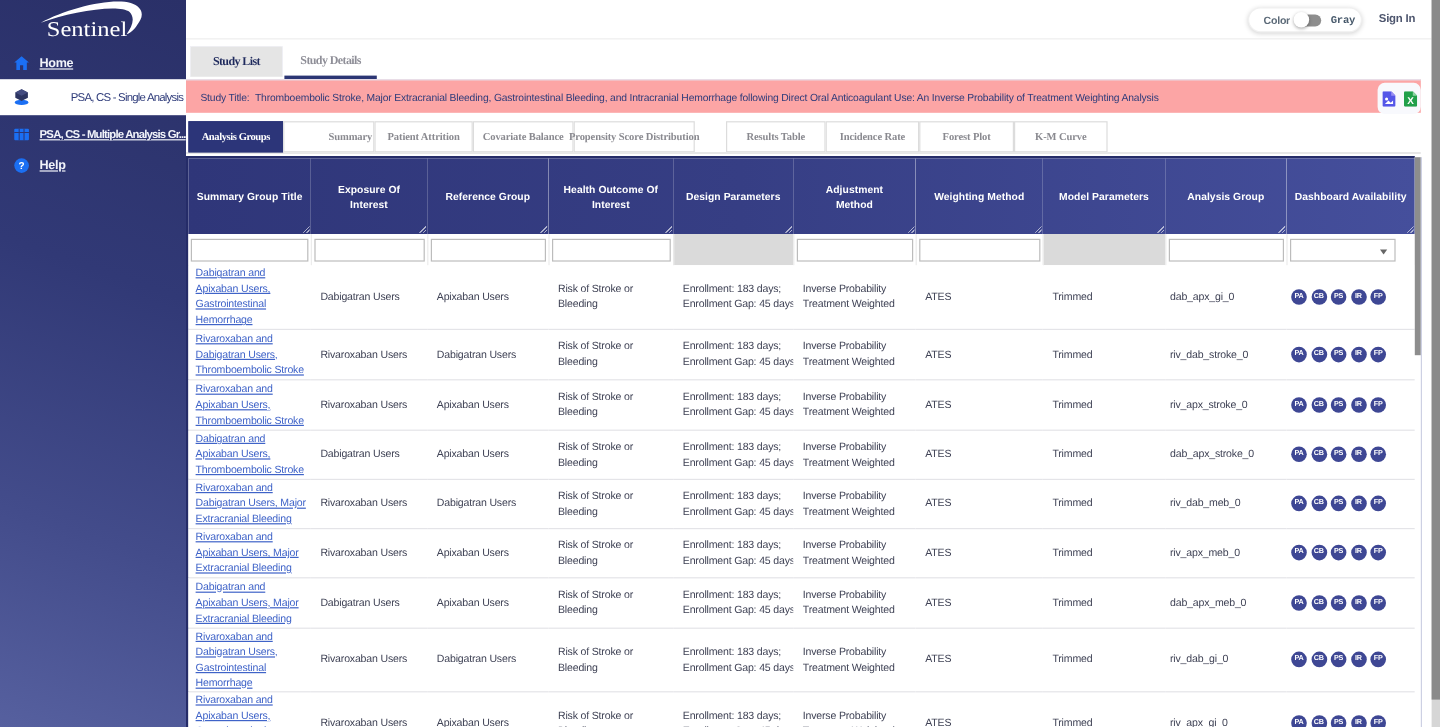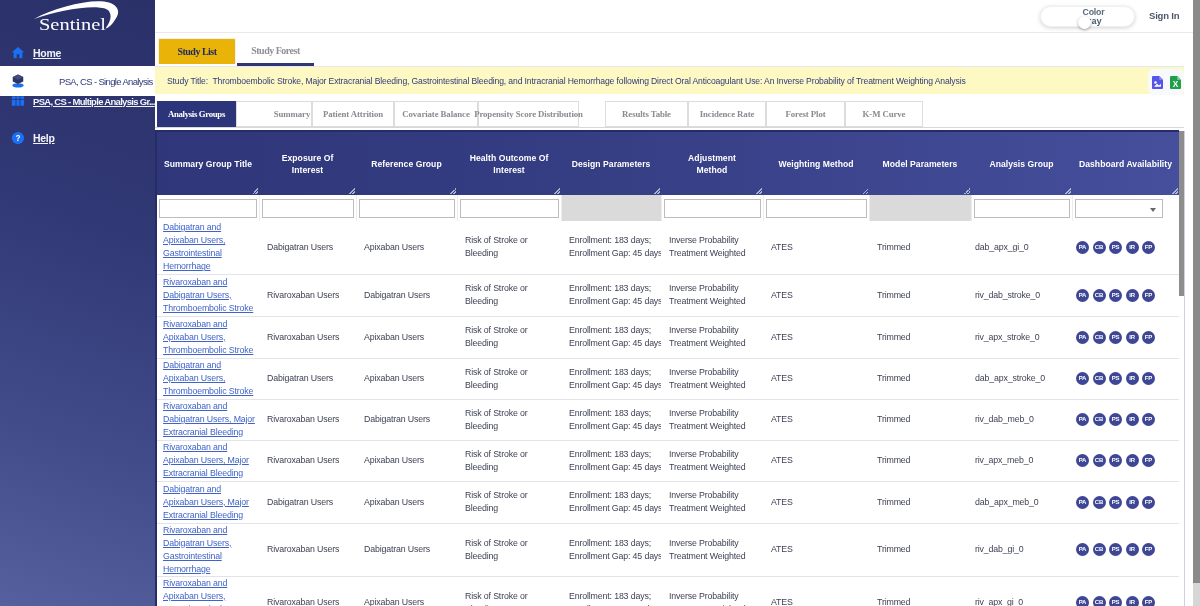--- a/index.html
+++ b/index.html
@@ -13,37 +13,37 @@
 .navitem { position:absolute; left:0; width:155px; display:flex; align-items:center; }
 .navitem .ic { width:14px; height:14px; margin-left:11px; flex:none; }
 .navitem .lbl { margin-left:8px; font-size:10.5px; font-weight:bold; color:#f2f4fa; text-decoration:underline;
   letter-spacing:-0.3px; white-space:nowrap; }
 #nav-sel { background:#fff; }
 #nav-sel .lbl { color:#2e3b7a; text-decoration:none; font-weight:normal; font-size:9.5px; letter-spacing:-0.65px; }
 
 
 #topbar { left:155px; top:0; width:1038px; height:33px; background:#fff; border-bottom:1px solid #e9e9e9; }
 #pill { position:absolute; left:885px; top:6px; width:95px; height:21px; border:1px solid #f0f0f0; border-radius:11px;
-  box-shadow:0 1px 4px rgba(0,0,0,0.18); display:flex; align-items:center; background:#fff;flex-direction:column; }
+  box-shadow:0 1px 4px rgba(0,0,0,0.18); display:flex; align-items:center; background:#fff; }
 #pill .c1 { font-size:8.8px; color:#5c6a78; margin-left:12px; font-weight:bold; letter-spacing:-0.2px; }
 #pill .c2 { font-size:8.8px; color:#47596b; margin-left:8px; font-weight:bold; letter-spacing:-0.2px;font-family:Liberation Mono, monospace; }
 #track { position:relative; width:21px; height:10px; margin-left:5px; border-radius:5px; background:#8e8e8e; }
 #knob { position:absolute; left:-2px; top:-1.5px; width:13px; height:13px; border-radius:50%; background:#fff;
   box-shadow:0 1px 3px rgba(0,0,0,0.35); }
 #signin { position:absolute; left:994px; top:10px; font-size:9.5px; color:#4e566e; letter-spacing:-0.2px; font-weight:bold; }
 
 
 #tabs1 { left:155px; top:33px; width:1038px; height:33px; background:#fff; }
 .t1 { position:absolute; display:flex; align-items:center; justify-content:center;
   font-family:"Liberation Serif", serif; font-weight:bold; font-size:10px; letter-spacing:-0.5px; }
-#t1a { left:3px; top:5px; width:78px; height:26px; color:#1f2a5d; background:#eab308; border:1px solid #efeff4; border-bottom:none; border-radius:2px 2px 0 0; }
+#t1a { left:3px; top:5px; width:78px; height:26px; color:#1f2a5d; background:#e5e5e5; border:1px solid #efeff4; border-bottom:none; border-radius:2px 2px 0 0; }
 #t1b { left:82px; top:5px; width:77px; height:28px; color:#8f8f98; border-bottom:3px solid #2c3674; }
 
 
-#titlebar { left:155px; top:66px; width:1029px; height:28px; background:#fef9c3; border-top:1px solid #e4e7f3;
+#titlebar { left:155px; top:66px; width:1029px; height:28px; background:#fca5a5; border-top:1px solid #e4e7f3;
   display:flex; align-items:center; }
 #titlebar .tt { font-size:8.6px; color:#2e3b7a; margin-left:12px; white-space:nowrap; letter-spacing:-0.13px; }
 #iconbox { position:absolute; left:993px; top:2px; width:36px; height:26px; background:#f8f9fd; border-radius:6px;
   display:flex; align-items:center; }
 
 
 #tabs2 { left:155px; top:101px; width:1029px; height:27px; background:#fff; border-bottom:1px solid #d8d8d8; }
 .t2 { position:absolute; top:0; height:26px; display:flex; align-items:center; justify-content:center;
   font-family:"Liberation Serif", serif; font-weight:bold; font-size:8.8px; color:#8a8a90; letter-spacing:-0.1px;
   background:#fff; border:1px solid #dcdcdc; white-space:nowrap; }
@@ -97,21 +97,21 @@
       <span class="lbl">Home</span>
     </div>
     <div class="navitem" id="nav-sel" style="top:66px; height:30px;gap:26px;">
       <svg class="ic" viewBox="0 0 16 16">
         <ellipse cx="8" cy="13" rx="6.5" ry="2.5" fill="#1b6ff3"></ellipse>
         <path d="M8 0.5 L14 3.5 L14 8.5 L8 11.5 L2 8.5 L2 3.5 Z" fill="#2d3561"></path>
         <path d="M8 0.5 L14 3.5 L8 6.5 L2 3.5 Z" fill="#444c80"></path>
       </svg>
       <span class="lbl">PSA, CS - Single Analysis Group</span>
     </div>
-    <div class="navitem" style="top:89px; height:24px;">
+    <div class="navitem" style="top:100px; height:24px;">
       <svg class="ic" viewBox="0 0 16 16">
           <rect x="1" y="2.5" width="14" height="11" rx="1" fill="#1b6ff3"></rect>
           <path d="M1 6.2 H15 M5.7 2.5 V13.5 M10.3 2.5 V13.5" stroke="#2d3574" stroke-width="1"></path>
         </svg>
       <span class="lbl" style="font-size:9.5px; letter-spacing:-0.7px;">PSA, CS - Multiple Analysis Gr...</span>
     </div>
     <div class="navitem" style="top:126px; height:24px;">
       <svg class="ic" viewBox="0 0 16 16">
           <circle cx="8" cy="8" r="7" fill="#1b6ff3"></circle>
           <text x="8" y="11.5" text-anchor="middle" font-size="9.5" font-weight="bold" fill="#fff" font-family="Liberation Sans, sans-serif">?</text>
@@ -126,21 +126,21 @@
       <div id="track">
           <div id="knob"></div>
         </div>
       <span class="c2">Gray</span>
     </div>
     <span id="signin">Sign In</span>
   </div>
 
   <div id="tabs1" class="abs">
     <div class="t1" id="t1a">Study List</div>
-    <div class="t1" id="t1b">Study Forest</div>
+    <div class="t1" id="t1b">Study Details</div>
   </div>
 
   <div id="titlebar" class="abs">
     <span class="tt">Study Title:&nbsp;&nbsp;Thromboembolic Stroke, Major Extracranial Bleeding, Gastrointestinal Bleeding, and Intracranial Hemorrhage following Direct Oral Anticoagulant Use: An Inverse Probability of Treatment Weighting Analysis</span>
     <div id="iconbox">
       <svg width="11" height="13" viewBox="0 0 12 14" style="margin-left:4px;">
           <path d="M1 0 H8 L12 4 V13 A1 1 0 0 1 11 14 H1 A1 1 0 0 1 0 13 V1 A1 1 0 0 1 1 0 Z" fill="#5556e8"></path>
           <path d="M8 0 L12 4 H8 Z" fill="#9a8ff2"></path>
           <circle cx="3.8" cy="7" r="1.4" fill="#fff"></circle>
           <path d="M2.3 11.5 L5.5 8.3 L7.6 10.4 L9.7 8.3 L9.7 11.5 Z" fill="#fff"></path>

